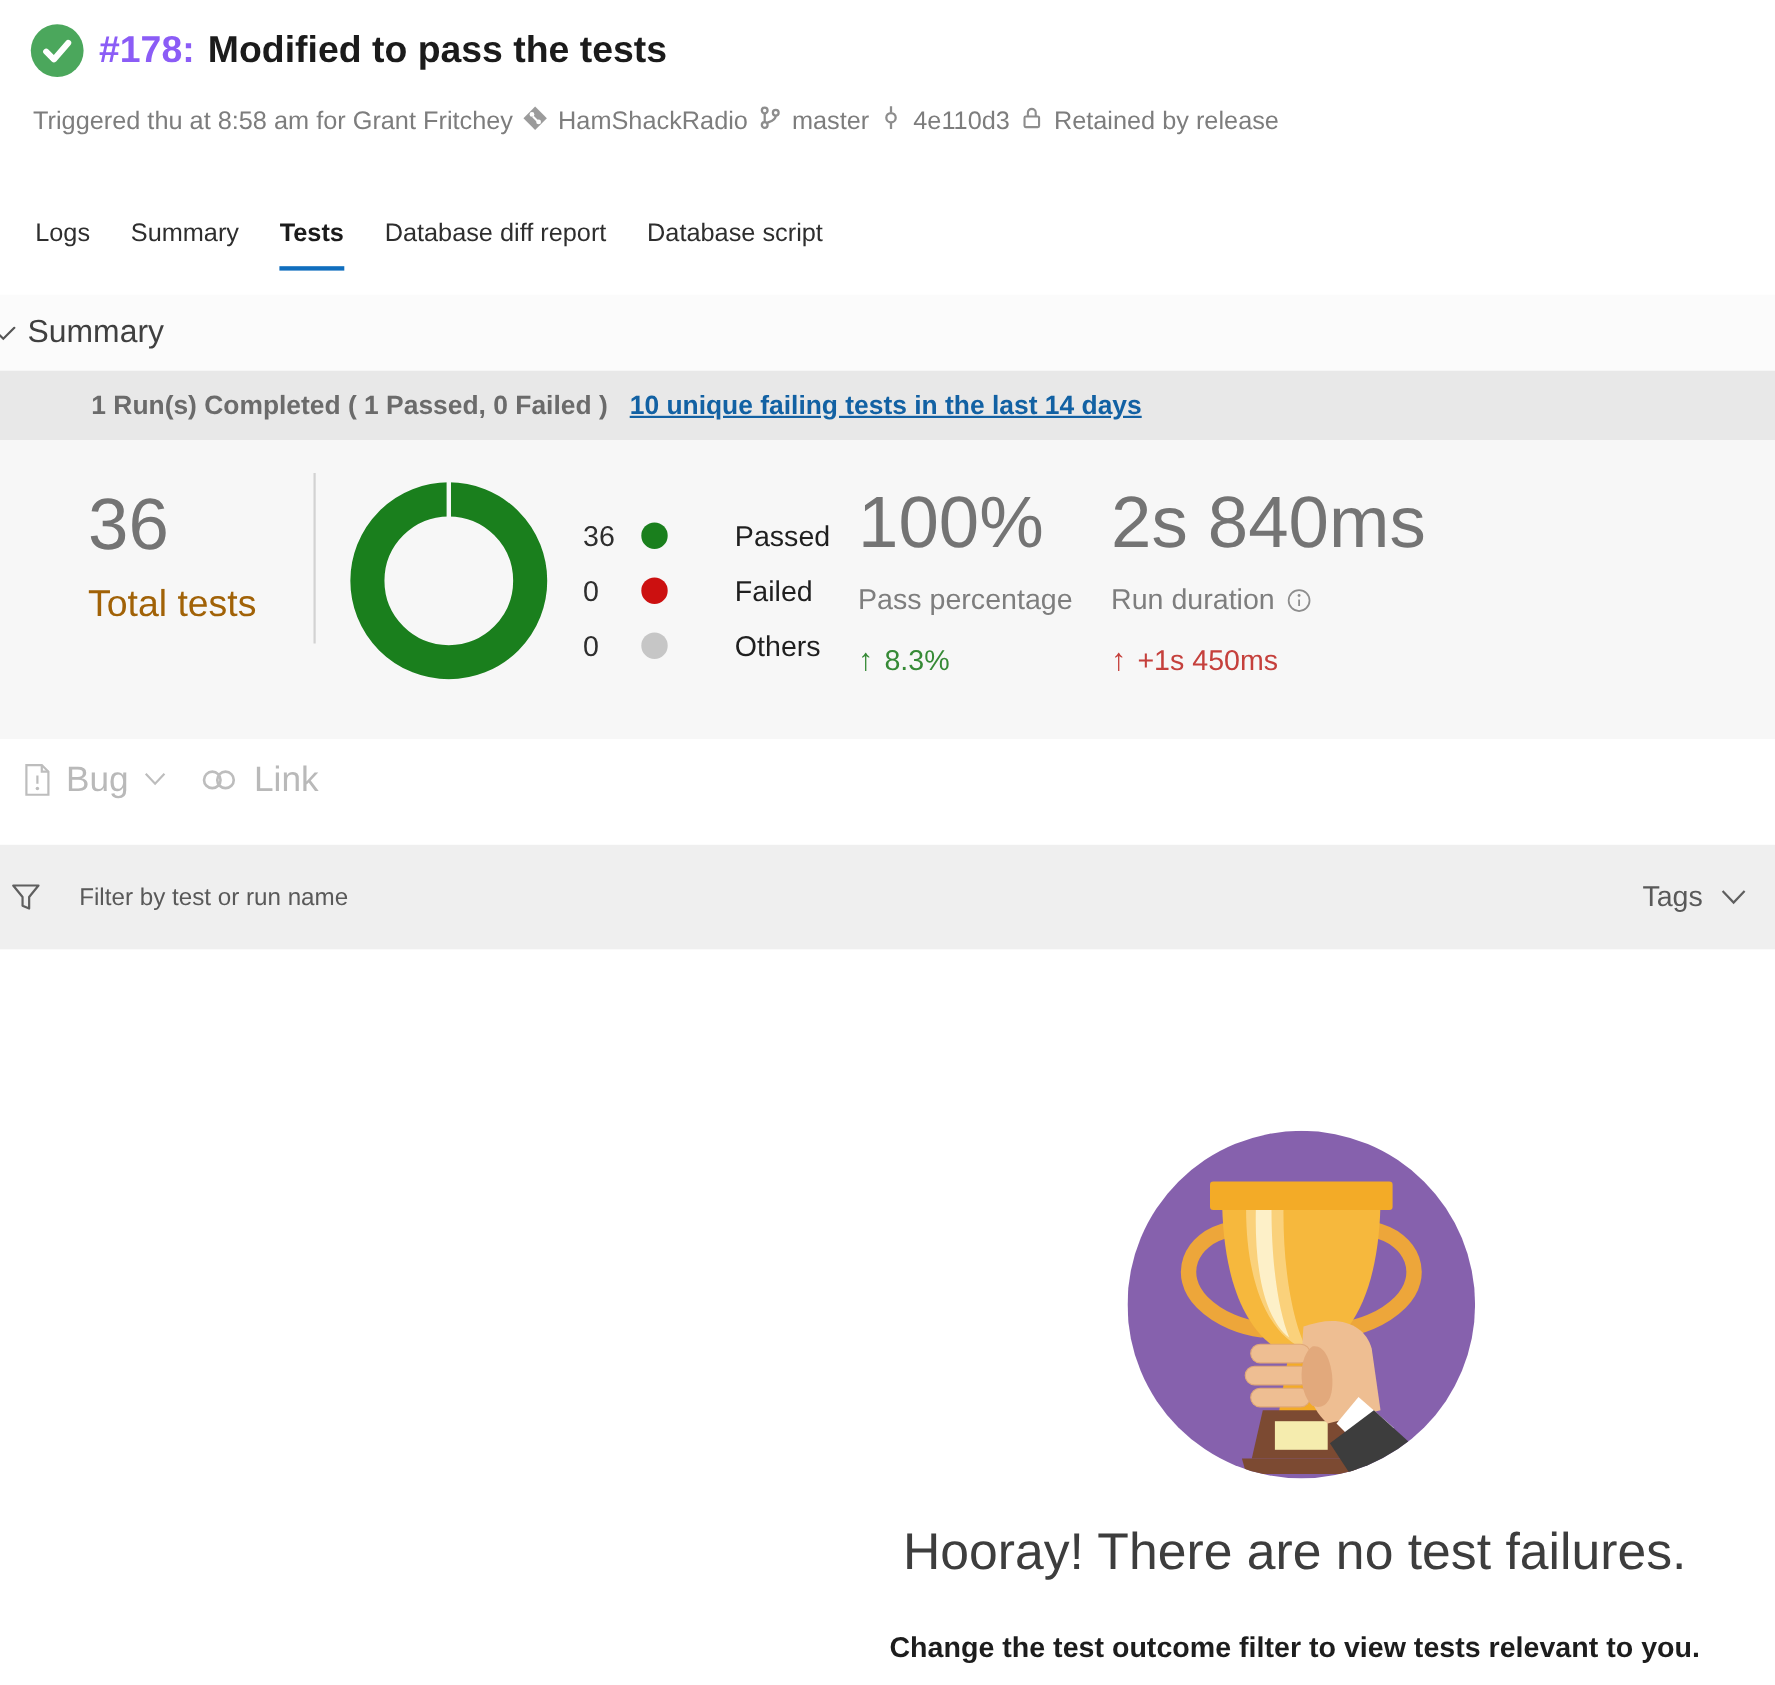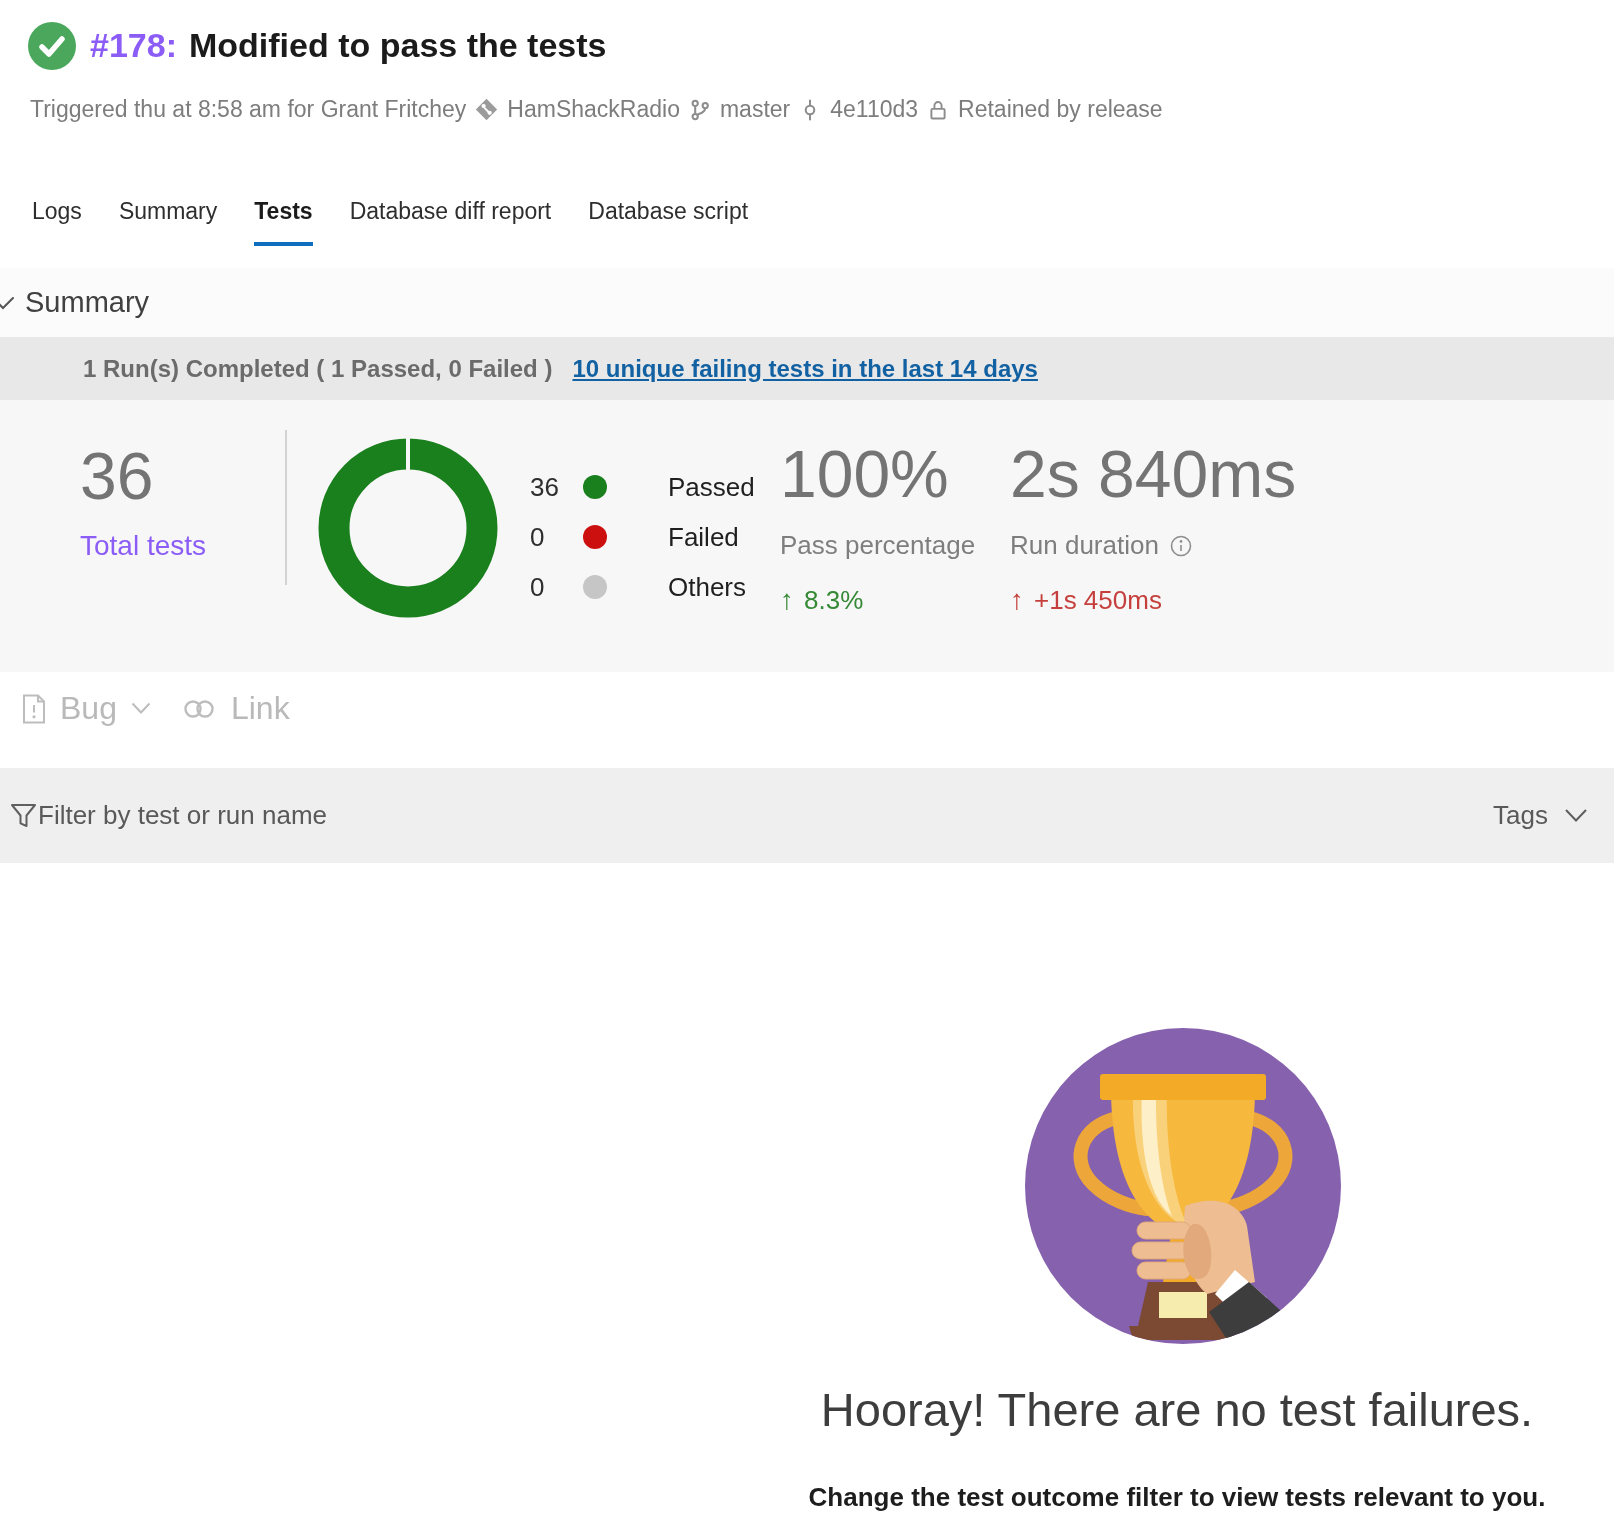--- a/index.html
+++ b/index.html
@@ -6,21 +6,21 @@
   html,body { background:#fff; }
   body { font-family:"Liberation Sans", sans-serif; color:#333; }
   .page { position:relative; width:1614px; height:1532px; background:#fff; overflow:hidden; }
 
   
   .check-circle { position:absolute; left:28px; top:22px; width:48px; height:48px;
     border-radius:50%; background:#4ba75c; }
   .title-line { position:absolute; left:90px; top:26px; font-size:34px; white-space:nowrap; }
   .run-number { color:#8b5cf6; font-weight:600; margin-right:12px; }
   .build-title { color:#1b1b1b; font-weight:700; }
-  .subtitle { position:absolute; left:30px; top:96px; display:flex; align-items:center;
+  .subtitle { position:absolute; left:30px; top:96px; display:flex; align-items:flex-start;
     gap:9px; font-size:23px; color:#7d7d7d; white-space:nowrap; }
   .subtitle svg { flex:0 0 auto; }
 
   
   .tabs { position:absolute; left:32px; top:198px; display:flex; gap:37px; font-size:23px; color:#2e2e2e; }
   .tab { padding-bottom:17px; border-bottom:4px solid transparent; cursor:pointer; white-space:nowrap; }
   .tab.active { font-weight:700; color:#1b1b1b; border-bottom-color:#106ebe; }
 
   
   .summary-head { position:absolute; left:0; top:268px; width:100%; height:69px;
@@ -30,21 +30,21 @@
 
   
   .runs-bar { position:absolute; left:0; top:337px; width:100%; height:63px; background:#e8e8e8;
     display:flex; align-items:center; padding-left:83px; font-size:24px; }
   .runs-status { color:#6b6b6b; font-weight:700; }
   .failing-link { color:#1261a3; font-weight:700; text-decoration:underline; margin-left:20px; cursor:pointer; }
 
   
   .stats { position:absolute; left:0; top:400px; width:100%; height:272px; background:#f7f7f7; }
   .total-value { position:absolute; left:80px; top:40px; font-size:66px; color:#747474; line-height:1.1; }
-  .total-label { position:absolute; left:80px; top:130px; font-size:28px; color:#8b5cf6; }
+  .total-label { position:absolute; left:80px; top:130px; font-size:34px; color:#a16207; }
   .stats-divider { position:absolute; left:285px; top:30px; width:2px; height:155px; background:#d2d2d2; }
   .donut-wrap { position:absolute; left:318px; top:38px; width:180px; height:180px; }
   .legend { position:absolute; left:530px; top:62px; }
   .legend-row { display:flex; align-items:center; height:50px; }
   .legend-count { width:40px; font-size:26px; color:#2e2e2e; }
   .legend-dot { width:24px; height:24px; border-radius:50%; margin:0 14px 0 13px; }
   .dot-passed { background:#1a7f1d; }
   .dot-failed { background:#cc1010; }
   .dot-others { background:#c6c6c6; }
   .legend-label { font-size:26px; color:#1f1f1f;margin-left:47px; }
@@ -59,22 +59,22 @@
 
   
   .actions { position:absolute; left:0; top:672px; width:100%; height:73px; background:#fff;
     display:flex; align-items:center; padding-left:22px; color:#b9b9b9; font-size:32px; }
   .action-btn { display:flex; align-items:center; gap:14px; cursor:pointer; }
   .action-sep { width:30px; }
 
   
   .filter-bar { position:absolute; left:0; top:768px; width:100%; height:95px; background:#efefef;
     display:flex; align-items:center; padding:0 26px 0 10px; }
-  .filter-input { flex:1; margin-left:1px; border:none; outline:none; background:transparent;
-    font-family:"Liberation Sans", sans-serif; font-size:26px; color:#15803d; }
+  .filter-input { flex:1; margin-left:35px; border:none; outline:none; background:transparent;
+    font-family:"Liberation Sans", sans-serif; font-size:22px; color:#15803d; }
   .filter-input::placeholder { color:#595959; opacity:1; }
   .tags-dd { display:flex; align-items:center; gap:16px; color:#595959; font-size:26px; cursor:pointer; }
 
   
   .trophy-wrap { position:absolute; left:1025px; top:1028px; width:316px; height:316px; }
   .empty-title { position:absolute; left:734px; top:1382px; width:886px; text-align:center;
     font-size:47px; font-weight:300; color:#3d3d3d; white-space:nowrap; }
   .empty-sub { position:absolute; left:734px; top:1482px; width:886px; text-align:center;
     font-size:26px; font-weight:700; color:#1d1d1d; white-space:nowrap; }
 

